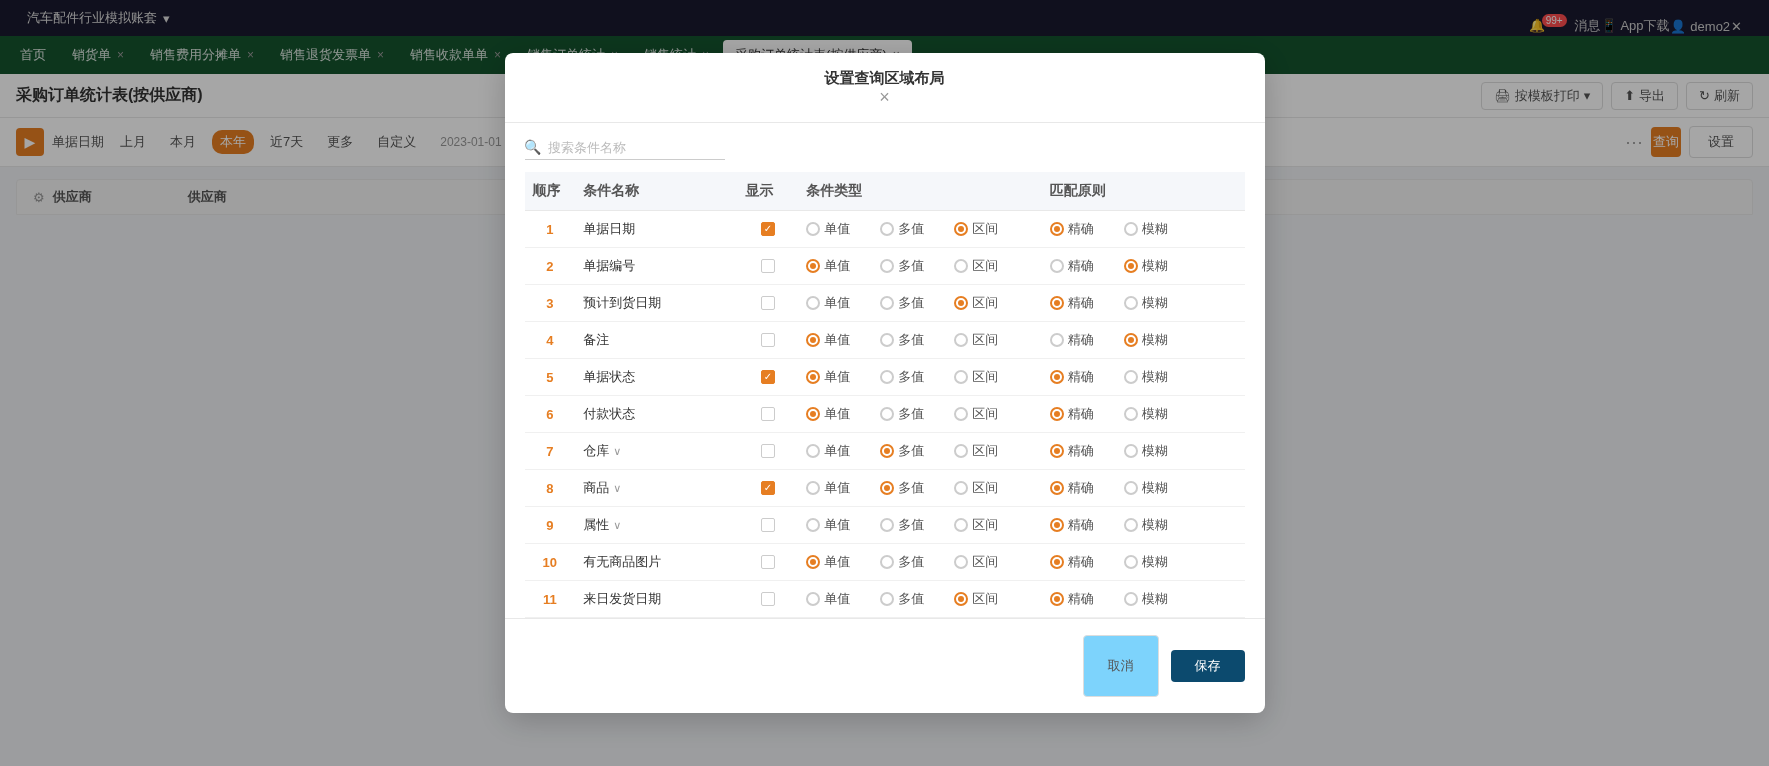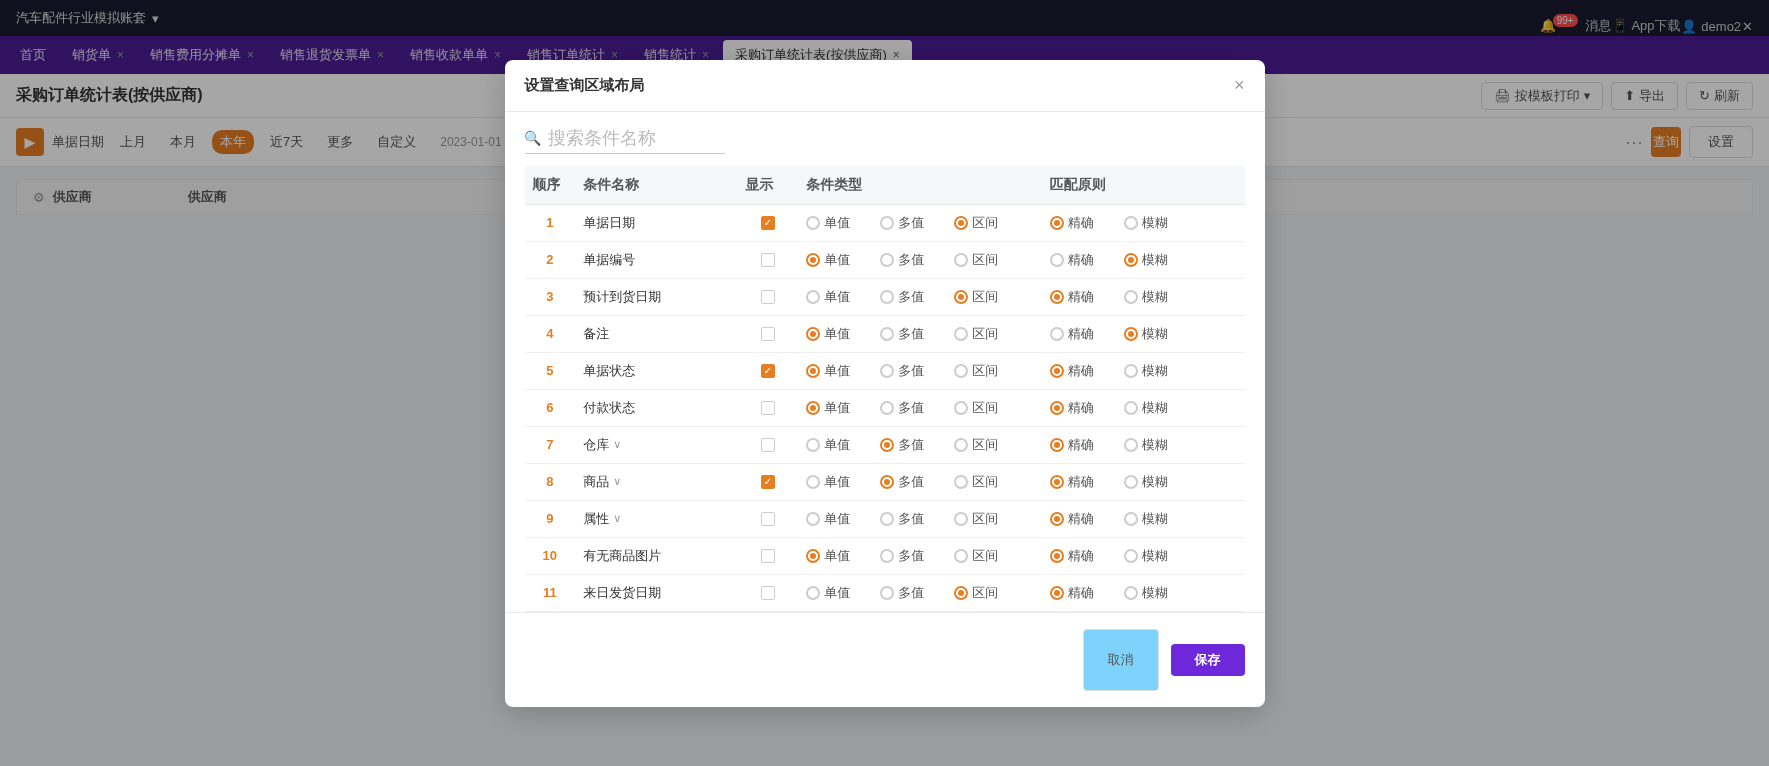--- a/index.html
+++ b/index.html
@@ -5,40 +5,40 @@
     * { box-sizing: border-box; margin: 0; padding: 0; }
     body { font-family: "Microsoft YaHei", "PingFang SC", sans-serif; font-size: 13px; background: #f0f2f5; }
 
     
     .top-bar {
       height: 36px;
       background: #1a1a2e;
       display: flex;
       align-items: center;
       justify-content: space-between;
-      padding: 0 16px;
+      padding: 0 27px;
       color: #ccc;
     }
     .top-bar-left { font-size: 13px; color: #ddd; display: flex; align-items: center; gap: 6px; }
     .top-bar-right { display: flex; align-items: center; gap: 1px; font-size: 13px; color: #ccc; margin-top: 16px; }
     .badge {
       background: #ff4d4f;
       color: white;
       border-radius: 8px;
       font-size: 10px;
       padding: 1px 4px;
       position: relative;
       top: -6px;
       left: -4px;
     }
 
     
     .tab-bar {
       height: 38px;
-      background: #4c1d95;
+      background: #14532d;
       display: flex;
       align-items: center;
       padding: 0 8px;
       gap: 2px;
     }
     .tab-item {
       height: 30px;
       padding: 0 12px;
       display: flex;
       align-items: center;
@@ -117,23 +117,24 @@
       border-radius: 8px;
       width: 760px;
       max-height: 680px;
       display: flex;
       flex-direction: column;
       box-shadow: 0 8px 32px rgba(0,0,0,0.2);
     }
     .modal-header {
       display: flex;
       align-items: center;
-      justify-content: space-between;
+      justify-content: flex-start;
       padding: 16px 20px;
       border-bottom: 1px solid #e8e8e8;
+      flex-direction: column;
     }
     .modal-title { font-size: 15px; font-weight: 600; color: #333; }
     .modal-close { cursor: pointer; font-size: 18px; color: #999; line-height: 1; }
 
     
     .modal-tabs {
       display: flex;
       align-items: center;
       padding: 0 20px;
       border-bottom: 1px solid #e8e8e8;
@@ -157,21 +158,21 @@
       display: flex;
       align-items: center;
       border-bottom: 1px solid #ccc;
       padding: 4px 0;
       width: 200px;
     }
     .search-icon { color: #aaa; margin-right: 6px; font-size: 14px; }
     .search-input {
       border: none;
       outline: none;
-      font-size: 18px;
+      font-size: 13px;
       color: #333;
       background: transparent;
       width: 160px;
     }
     .search-input::placeholder { color: #bbb; }
 
     
     .modal-table-wrap {
       flex: 1;
       overflow-y: auto;
@@ -249,26 +250,26 @@
       border: 1px solid #ddd;
       background: #7dd3fc;
       border-radius: 4px;
       cursor: pointer;
       font-size: 13px;
       color: #555;
     }
     .btn-save {
       padding: 7px 24px;
       border: none;
-      background: #6d28d9;
+      background: #0c4a6e;
       color: white;
       border-radius: 4px;
       cursor: pointer;
       font-size: 13px;
-      font-weight: 700;
+      font-weight: 400;
     }
 
     
     .modal-table-wrap::-webkit-scrollbar { width: 6px; }
     .modal-table-wrap::-webkit-scrollbar-track { background: #f0f0f0; }
     .modal-table-wrap::-webkit-scrollbar-thumb { background: #ccc; border-radius: 3px; }
 
     .name-with-arrow { display: flex; align-items: center; gap: 4px; }
     .arrow-down { font-size: 11px; color: #999; }
 

